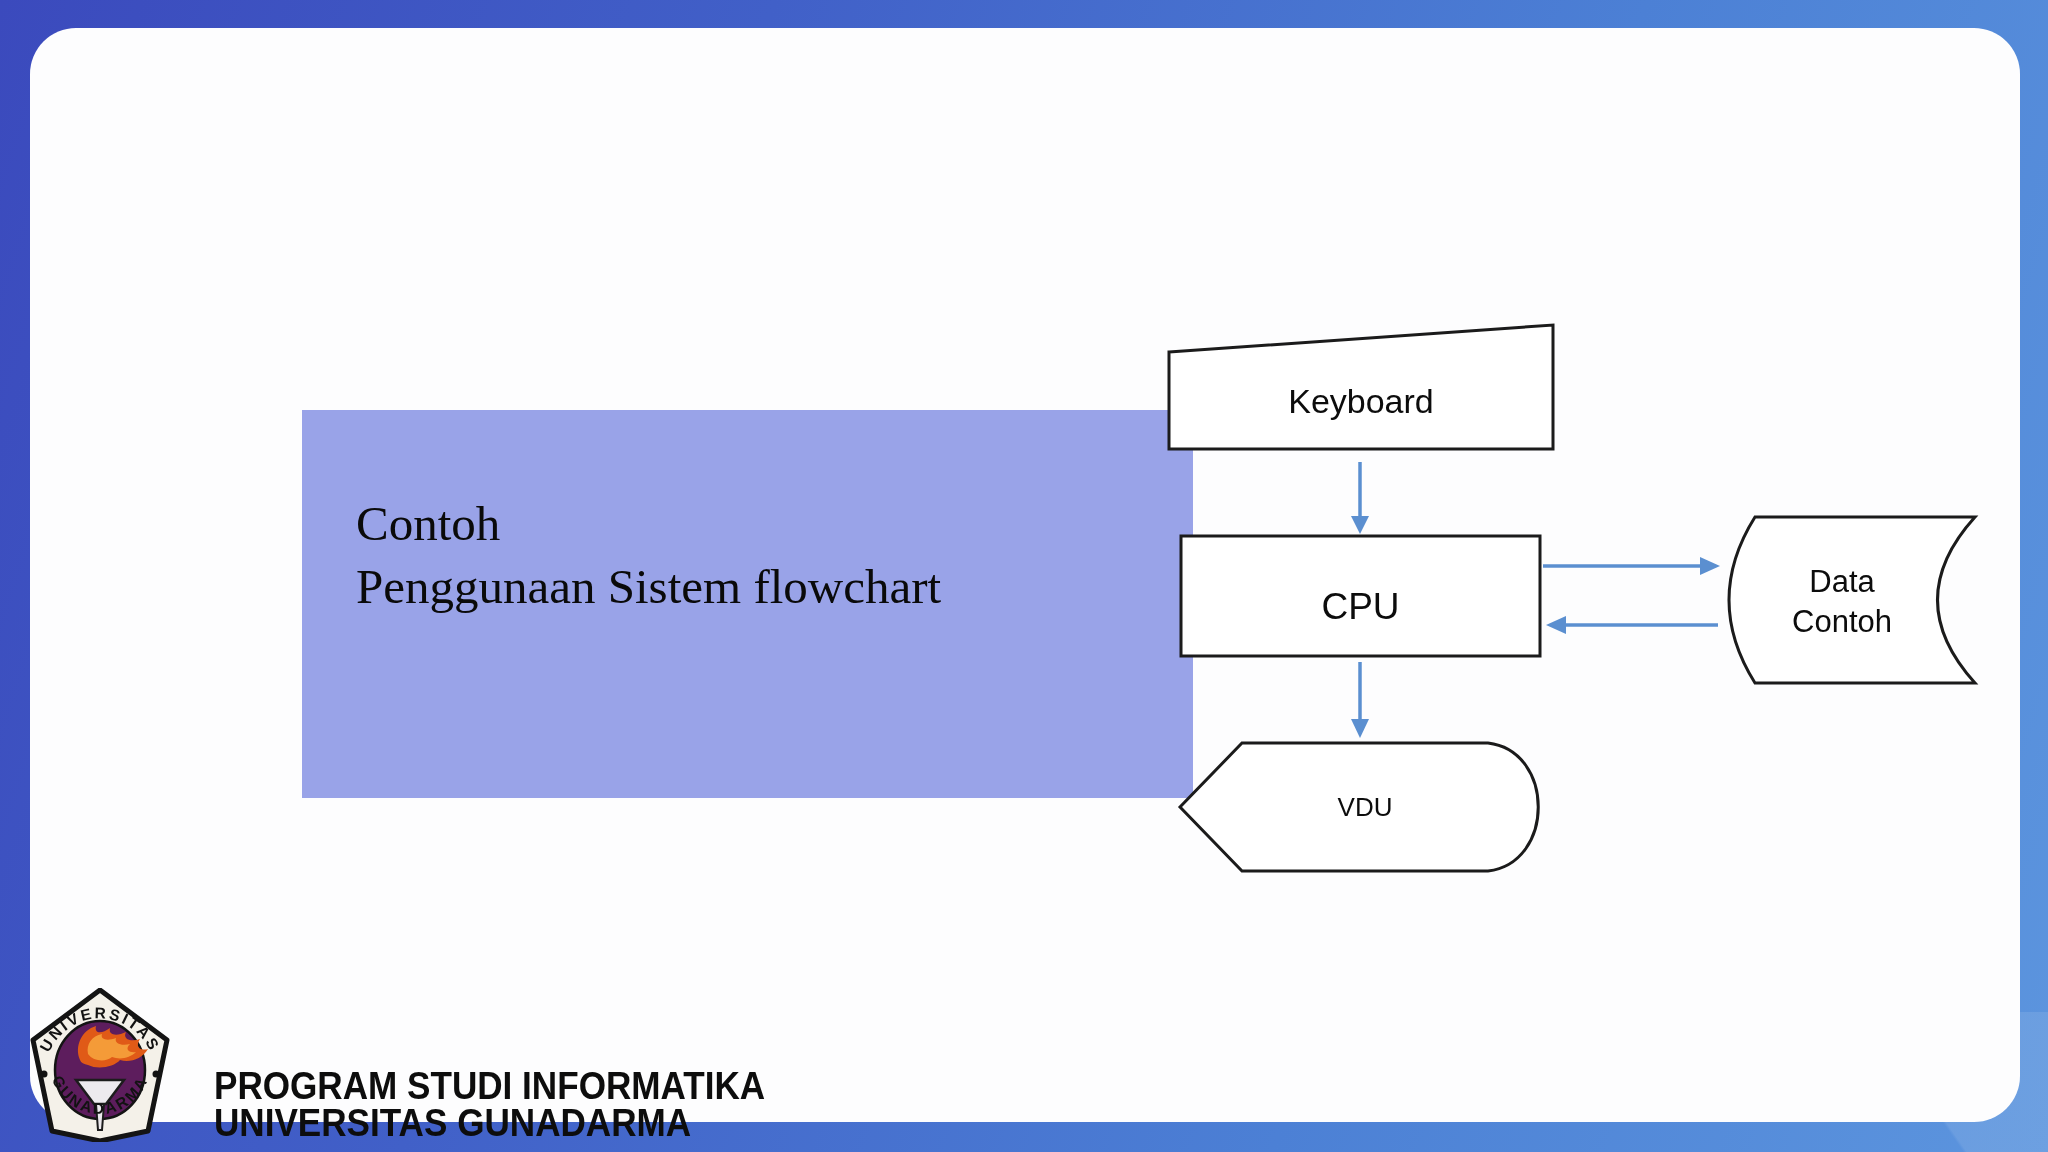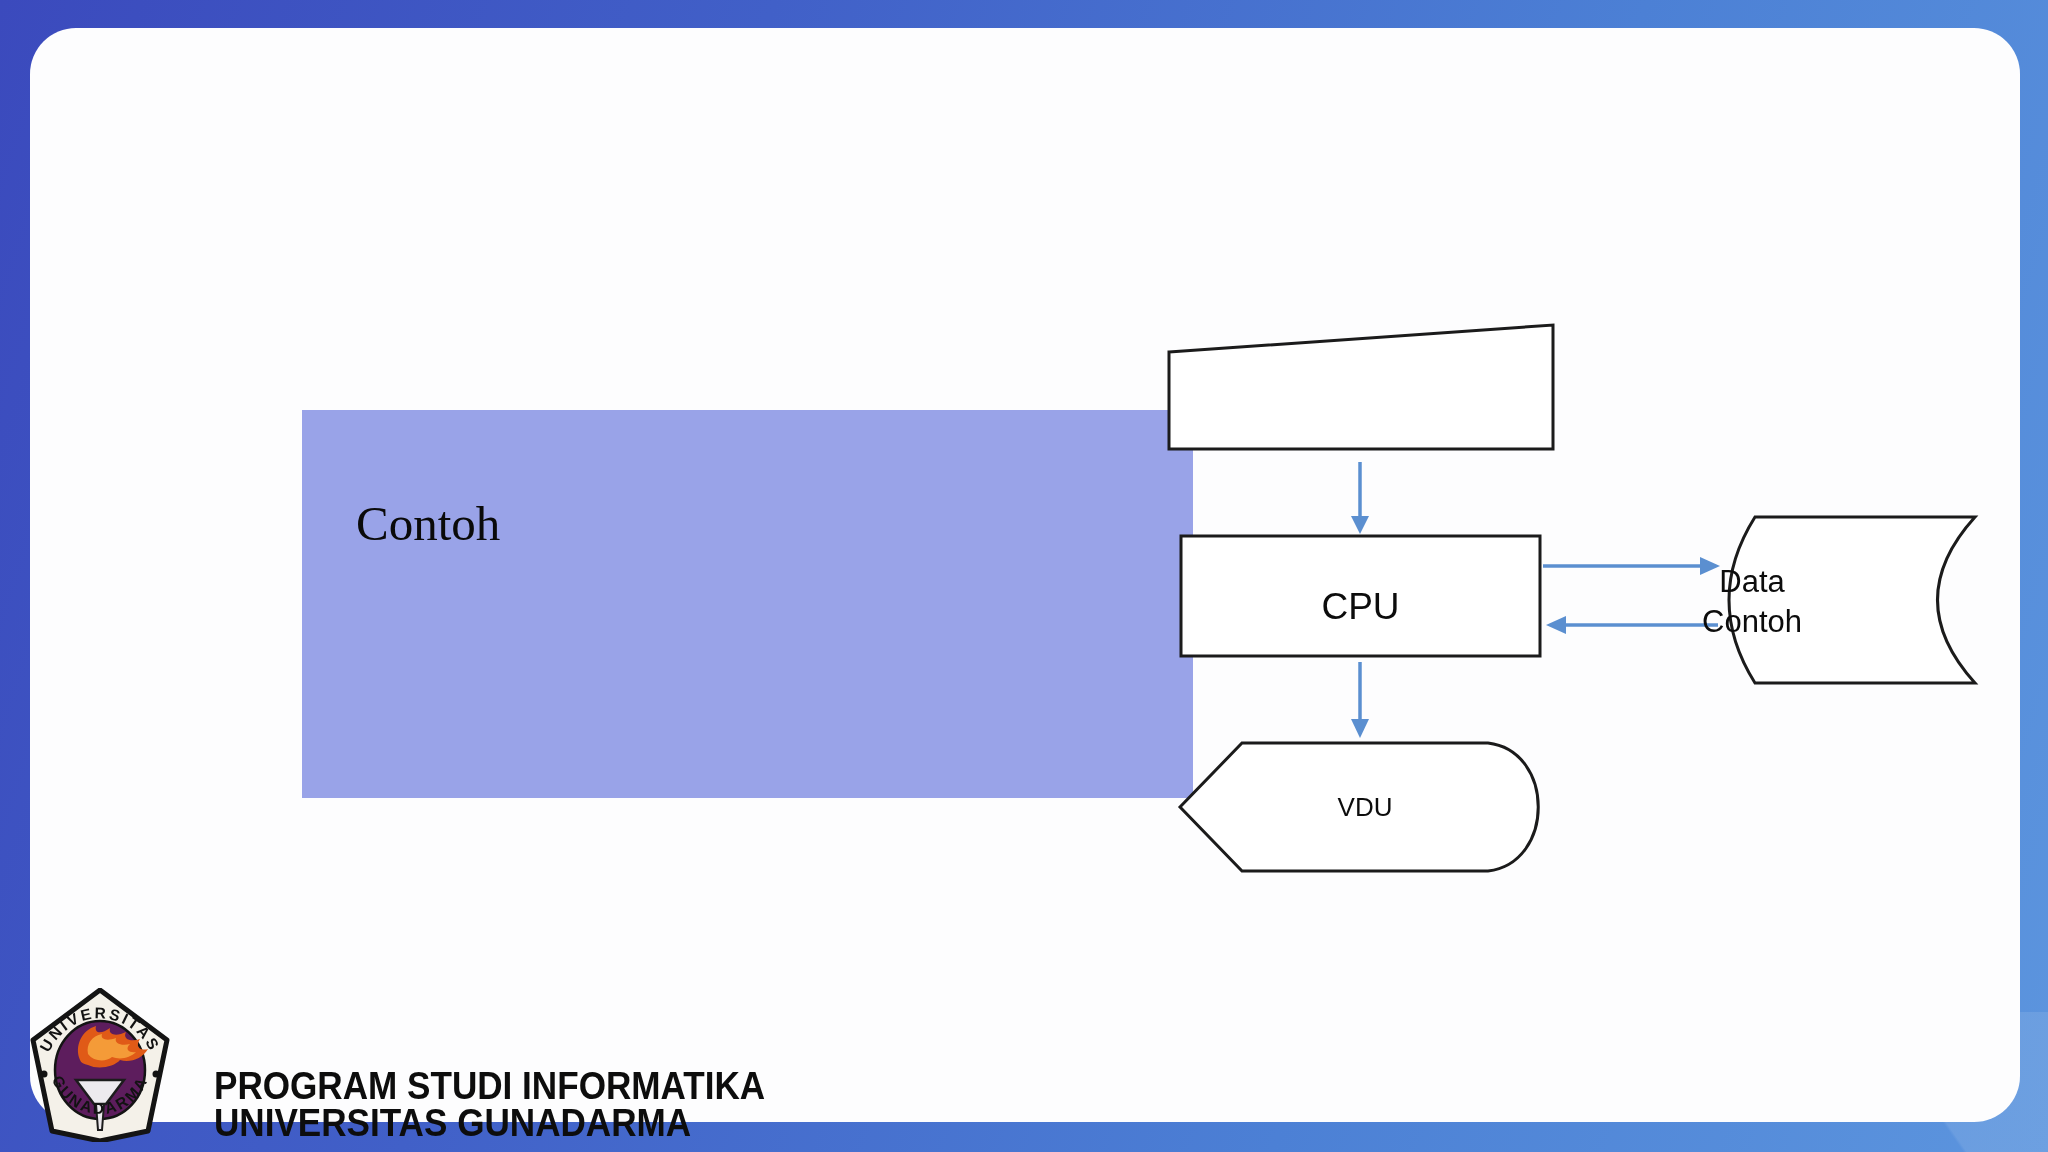--- a/index.html
+++ b/index.html
@@ -27,60 +27,62 @@
   .flowchart-svg { position:absolute; left:0; top:0; width:2048px; height:1152px; }
   .node { fill:#FFFFFF; stroke:#1B1B1B; stroke-width:3; stroke-linejoin:miter; }
   .edge { stroke:#5B8FD0; stroke-width:3.5; }
   .edge-head { fill:#5B8FD0; stroke:none; }
   .node-label {
     position:absolute; display:flex; align-items:center; justify-content:center;
     color:#0C0C0C; text-align:center;
   }
   .lbl-keyboard { left:1139px; top:328px; width:384px; height:90px; font-size:34px; }
   .lbl-cpu      { left:1151px; top:508px; width:359px; height:141px; font-size:37px; }
-  .lbl-storage  { left:1612px; top:500px; width:220px; height:148px; font-size:31px;
+  .lbl-storage  { left:1702px; top:500px; width:220px; height:148px; font-size:31px;
                   line-height:40px; flex-direction:column; }
   .lbl-vdu      { left:1212px; top:715px; width:246px; height:128px; font-size:26px; }
   .logo-svg { position:absolute; left:30px; top:988px; width:140px; height:154px; }
   .logo-arc-text { font-family:"Liberation Sans", sans-serif; font-weight:700;
                    font-size:15.5px; letter-spacing:2.5px; fill:#121212; }
   .footer-text { position:absolute; left:140px; top:1039px;margin-left:44px; }
   .footer-line {
     font-size:39px; font-weight:700; color:#0D0D0D; line-height:37px;
     transform:scaleX(0.9); transform-origin:0 50%; white-space:nowrap;
   }
 </style>
 </head>
 <body>
 
 <div class="corner-accent"></div>
 
 <div class="slide">
 
   <div class="title-box">
     <div class="title-line">Contoh</div>
+    <div class="title-line">Penggunaan Sistem flowchart</div>
   </div>
 
   <svg class="flowchart-svg" viewBox="0 0 2048 1152">
 
     <path class="node" d="M1139,324 L1523,297 L1523,421 L1139,421 Z"></path>
     <rect class="node" x="1151" y="508" width="359" height="120"></rect>
     <path class="node" d="M1725,489 L1945,489 Q1870,572 1945,655 L1725,655 Q1673,572 1725,489 Z"></path>
     <path class="node" d="M1150,779 L1212,715 L1458,715 C1525,723 1525,835 1458,843 L1212,843 Z"></path>
 
     <line class="edge" x1="1330" y1="434" x2="1330" y2="490"></line>
     <polygon class="edge-head" points="1330,506 1321,488 1339,488"></polygon>
     <line class="edge" x1="1513" y1="538" x2="1671" y2="538"></line>
     <polygon class="edge-head" points="1690,538 1670,529 1670,547"></polygon>
     <line class="edge" x1="1688" y1="597" x2="1535" y2="597"></line>
     <polygon class="edge-head" points="1516,597 1536,588 1536,606"></polygon>
     <line class="edge" x1="1330" y1="634" x2="1330" y2="692"></line>
     <polygon class="edge-head" points="1330,710 1321,691 1339,691"></polygon>
   </svg>
 
+  <div class="node-label lbl-keyboard">Keyboard</div>
   <div class="node-label lbl-cpu">CPU</div>
   <div class="node-label lbl-storage">
     <span>Data</span>
     <span>Contoh</span>
   </div>
   <div class="node-label lbl-vdu">VDU</div>
 
   <div class="footer-text">
     <div class="footer-line">PROGRAM STUDI INFORMATIKA</div>
     <div class="footer-line">UNIVERSITAS GUNADARMA</div>

